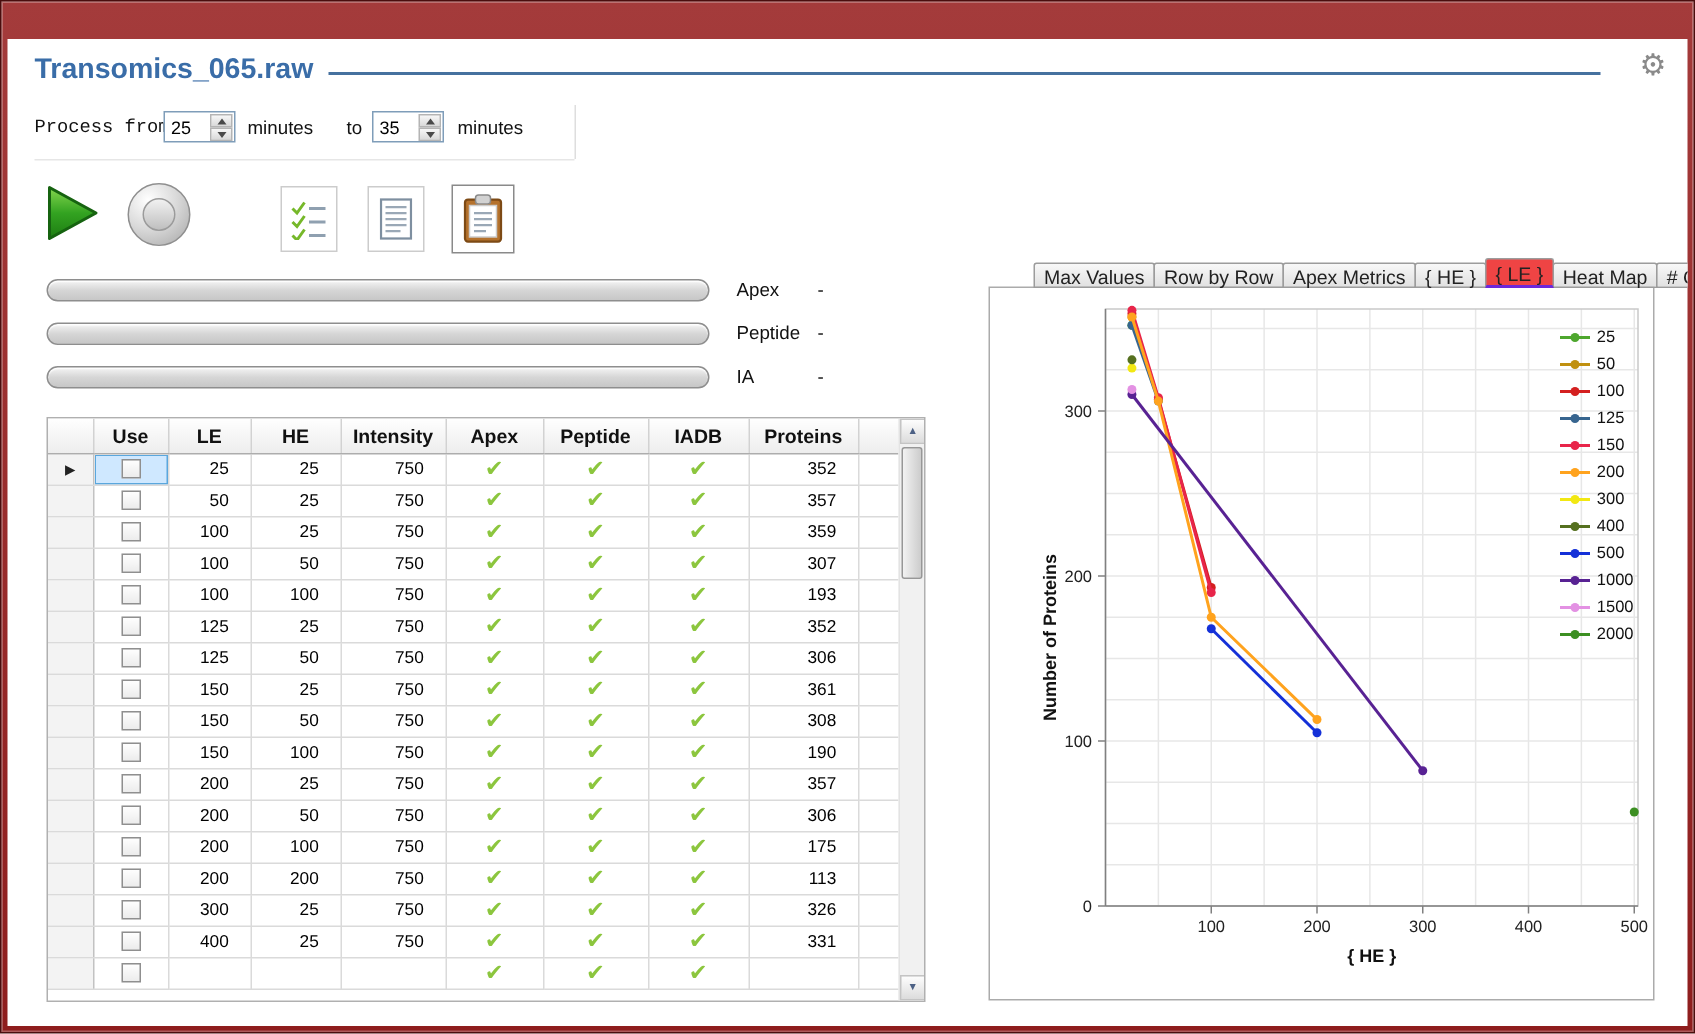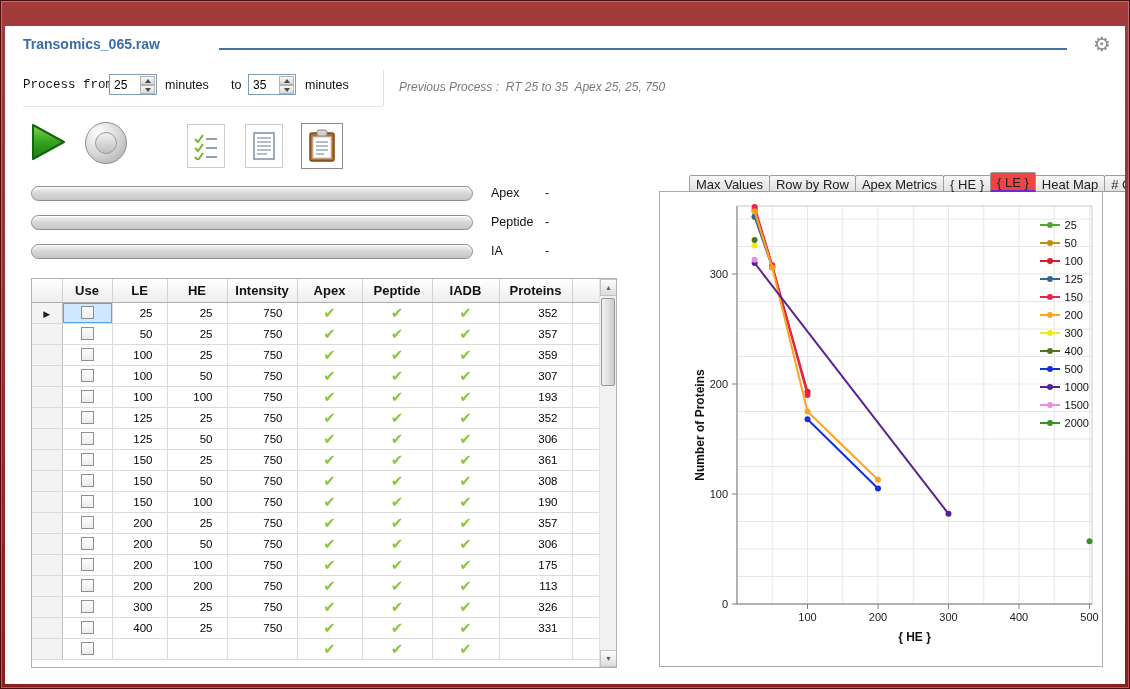--- a/index.html
+++ b/index.html
@@ -15,21 +15,21 @@
   .caption { position:absolute; right:6px; top:3px; display:flex; }
   .cap-btn { height:18px; border:1px solid #55100f; display:flex; align-items:center; justify-content:center;
     font-size:11px; color:#222; background:linear-gradient(#fdfdfd,#d8d8d8 50%,#bdbdbd); }
   .cap-btn.min { width:30px; border-radius:4px 0 0 4px; border-right:none; }
   .cap-btn.max { width:30px; }
   .cap-btn.close { width:45px; border-radius:0 4px 4px 0; border-left:none;
     background:linear-gradient(#efa198,#d4473a 45%,#9e1a0e); color:#fff; font-weight:bold; font-size:13px; }
   .content { position:absolute; left:4px; right:4px; top:25px; bottom:4px; background:#fff; overflow:hidden; }
 
   
-  .filename { position:absolute; left:18px; top:10px; font-size:14px; font-weight:600; color:#3a6da8; }
+  .filename { position:absolute; left:18px; top:10px; font-size:19px; font-weight:600; color:#3a6da8; }
   .file-rule { position:absolute; left:214px; right:58px; top:22px; height:2px; background:#46719f; }
   .gear { position:absolute; right:14px; top:8px; font-size:20px; color:#8a8a8a; cursor:pointer; line-height:20px; }
 
   
   .proc-label { position:absolute; top:52px; font-size:12.5px; color:#111; }
   .spin { position:absolute; top:48px; width:48px; height:21px; border:1px solid #7f9db9; background:#fff; }
   .spin-val { position:absolute; left:4px; top:3px; font-size:12px; }
   .spin-btns { position:absolute; right:1px; top:1px; width:15px; height:17px; }
   .spin-b { position:absolute; left:0; width:15px; height:9px; border:1px solid #b4b4b4;
     background:linear-gradient(#f7f7f7,#d9d9d9); display:flex; align-items:center; justify-content:center; }
@@ -132,21 +132,20 @@
             <span class="tri-up"></span>
           </span>
         <span class="spin-b dn">
             <span class="tri-dn"></span>
           </span>
       </span>
     </div>
     <span class="proc-label" style="left:300px;">minutes</span>
     <div class="proc-sep-v"></div>
     <div class="proc-sep-h"></div>
-    <span class="previous">Previous Process :  RT 25 to 35  Apex 25, 25, 750</span>
 
     <div class="play-btn">
       <svg width="42" height="44" viewBox="0 0 42 44">
         <defs>
           <linearGradient id="pg" x1="0" y1="0" x2="0" y2="1">
             <stop offset="0" stop-color="#84d64e"></stop>
               <stop offset="0.5" stop-color="#33a321"></stop>
               <stop offset="1" stop-color="#1d7c12"></stop>
           </linearGradient>
         </defs>

